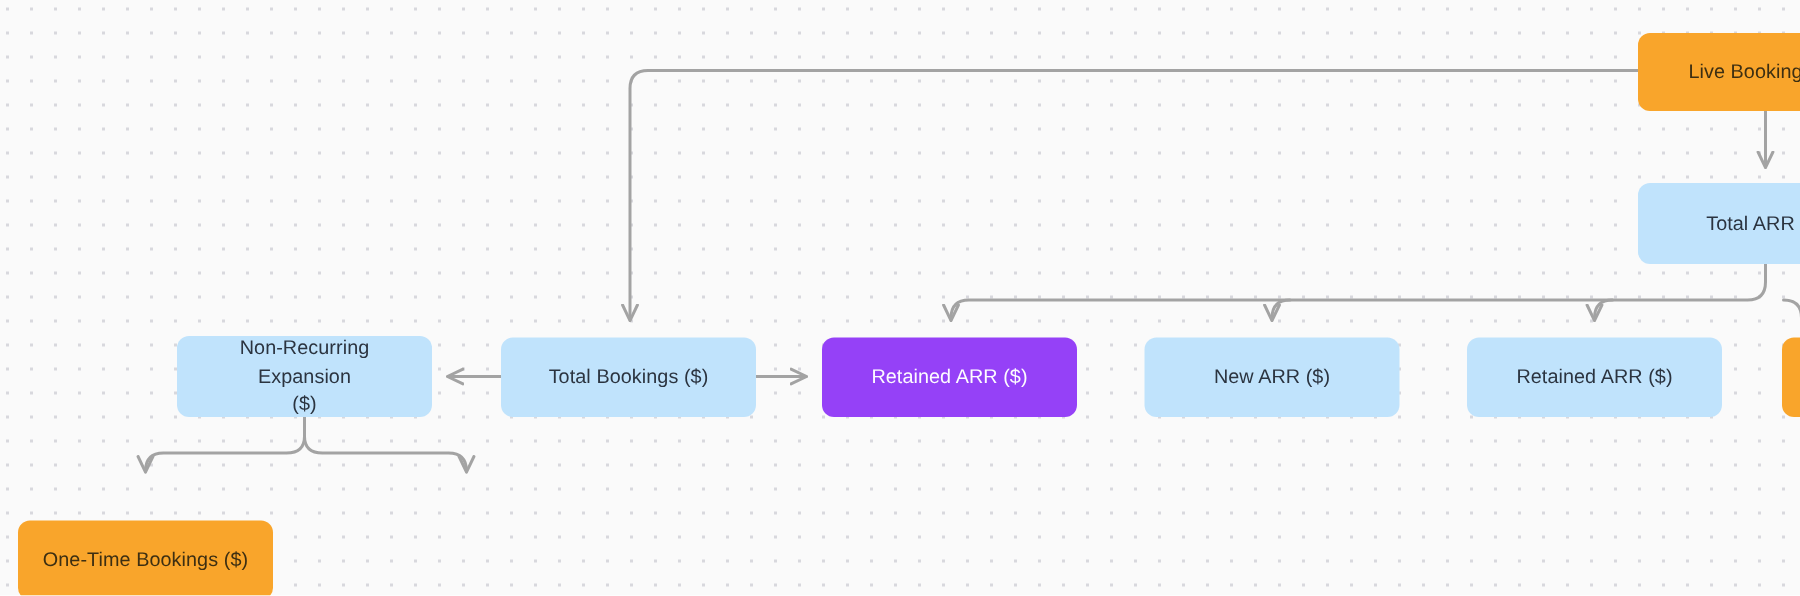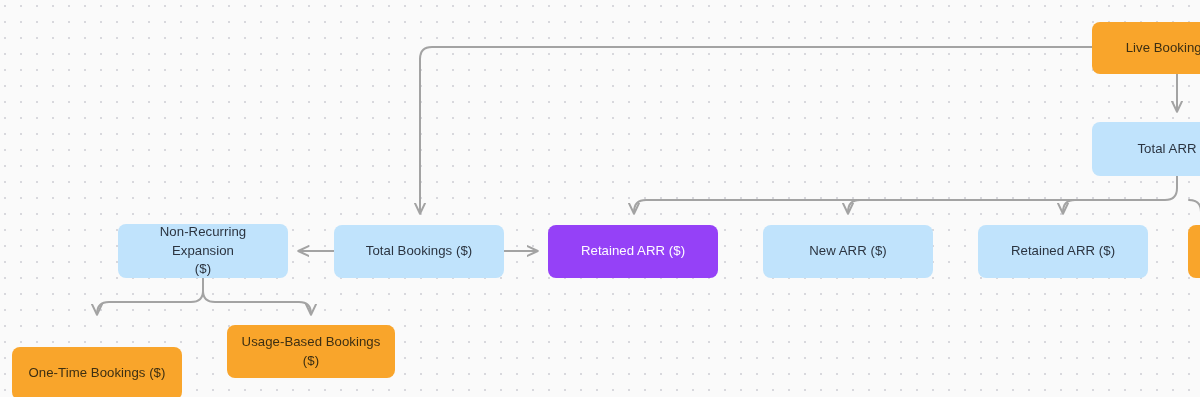--- a/index.html
+++ b/index.html
@@ -123,17 +123,14 @@
   </div>
 
   <div class="node orange" style="left:1188px; top:225px; width:170px; height:53px;">
     <span class="node-label"></span>
   </div>
 
   <div class="node orange" style="left:12px; top:325px; width:170px; height:53px;margin-top:22px;">
     <span class="node-label">One-Time Bookings ($)</span>
   </div>
 
-  <div class="node orange" style="left:227px; top:325px; width:168px; height:53px;">
-    <span class="node-label">Usage-Based Bookings ($)</span>
-  </div>
 
 </div>
 
 </body></html>

